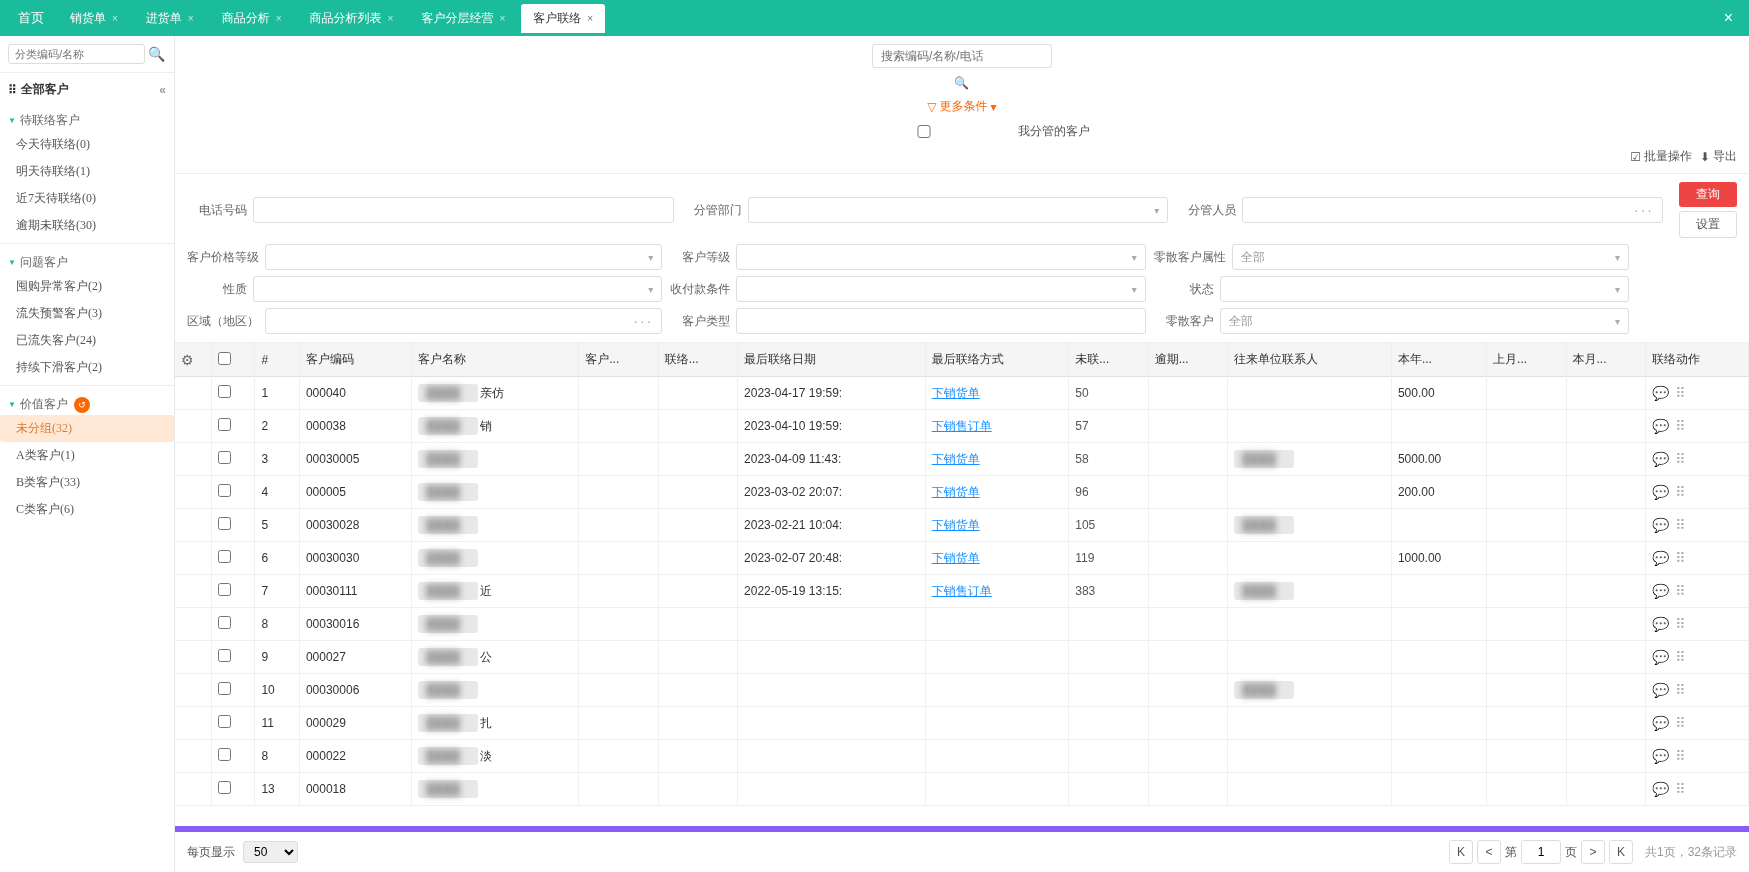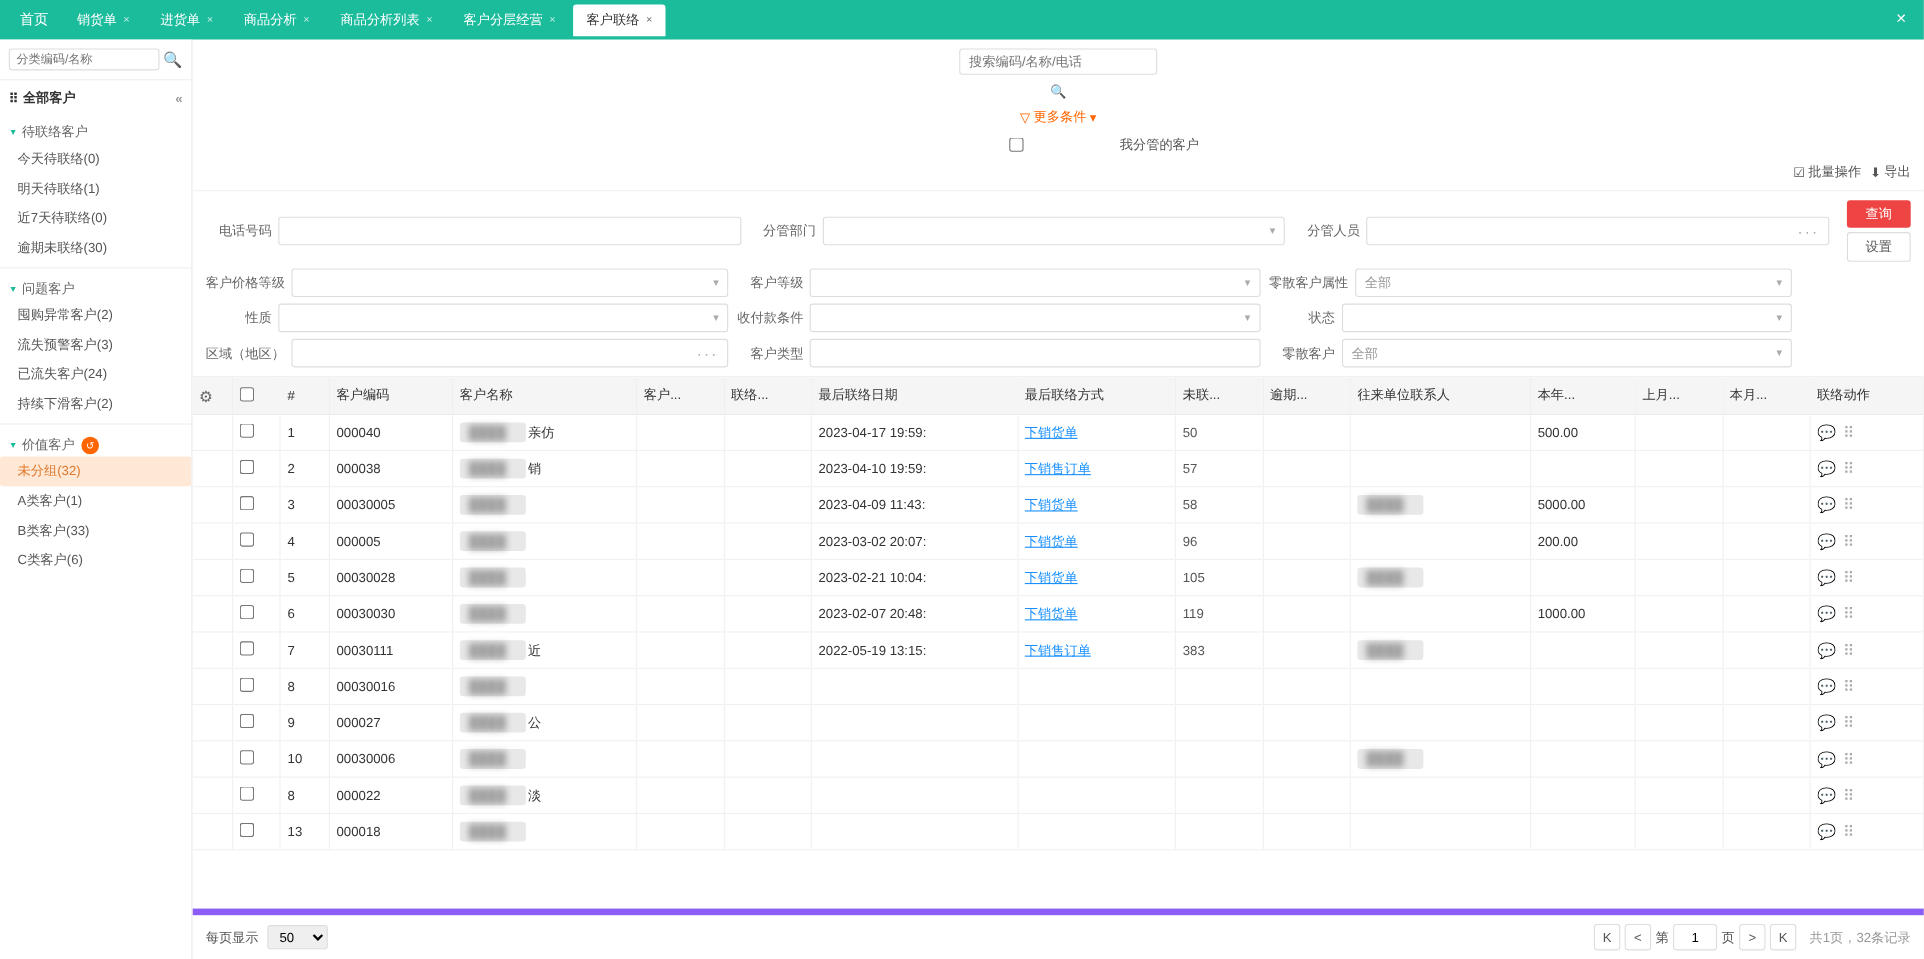--- a/index.html
+++ b/index.html
@@ -103,20 +103,21 @@
       display: flex;
       align-items: center;
       gap: 4px;
     }
     .sidebar-group-label .triangle { font-size: 8px; color: #1abc9c; }
     .sidebar-item {
       padding: 5px 8px 5px 16px;
       cursor: pointer;
       color: #555;
       font-size: 12px;
+      font-family: Liberation Serif, serif;
     }
     .sidebar-item.active {
       background: #ffe8d6;
       color: #e07a2f;
       border-radius: 3px;
     }
     .sidebar-divider { height: 1px; background: #eee; margin: 4px 0; }
 
     
     .content-area {
@@ -815,20 +816,43 @@
       <td>
         <div class="action-icons">
           <span class="action-icon">💬</span>
           <span class="action-icon">⠿</span>
         </div>
       </td>
     </tr>
             <tr>
       <td></td>
       <td><input type="checkbox" style=""></td>
+      <td>11</td>
+      <td>000029</td>
+      <td><span class="td-blurred">████</span><span style="color:#333;margin-left:2px;">扎</span></td>
+      <td></td>
+      <td></td>
+      <td></td>
+      <td></td>
+      <td class="td-num"></td>
+      <td></td>
+      <td></td>
+      <td></td>
+      <td></td>
+      <td></td>
+      <td>
+        <div class="action-icons">
+          <span class="action-icon">💬</span>
+          <span class="action-icon">⠿</span>
+        </div>
+      </td>
+    </tr>
+            <tr>
+      <td></td>
+      <td><input type="checkbox" style=""></td>
       <td>8</td>
       <td>000022</td>
       <td><span class="td-blurred">████</span><span style="color:#333;margin-left:2px;">淡</span></td>
       <td></td>
       <td></td>
       <td></td>
       <td></td>
       <td class="td-num"></td>
       <td></td>
       <td></td>

